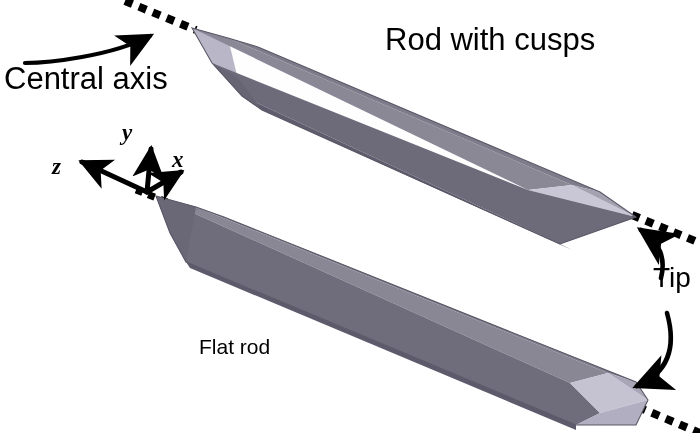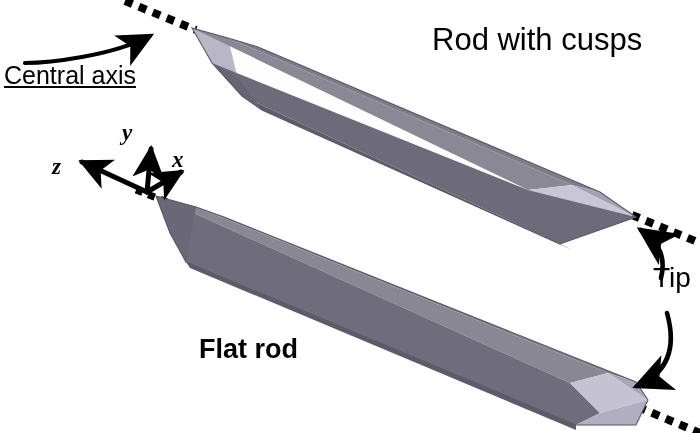--- a/index.html
+++ b/index.html
@@ -24,24 +24,24 @@
     height: 433px;
   }
   .lbl {
     position: absolute;
     color: #000000;
     font-family: "Liberation Sans", sans-serif;
     font-weight: 400;
     white-space: nowrap;
     line-height: 1;
   }
-  .lbl-big   { font-size: 31px; margin-left: 47px; }
-  .lbl-axis  { font-size: 25px; text-decoration: underline; }
+  .lbl-big   { font-size: 31px; }
+  .lbl-axis  { font-size: 31px; }
   .lbl-tip   { font-size: 28px; }
-  .lbl-flat  { font-size: 27px; font-weight: bold; }
+  .lbl-flat  { font-size: 21px; }
   .axlabel {
     position: absolute;
     font-family: "Liberation Serif", serif;
     font-style: italic;
     font-weight: 700;
     font-size: 23px;
     color: #000000;
     line-height: 1;
   }
 </style>

